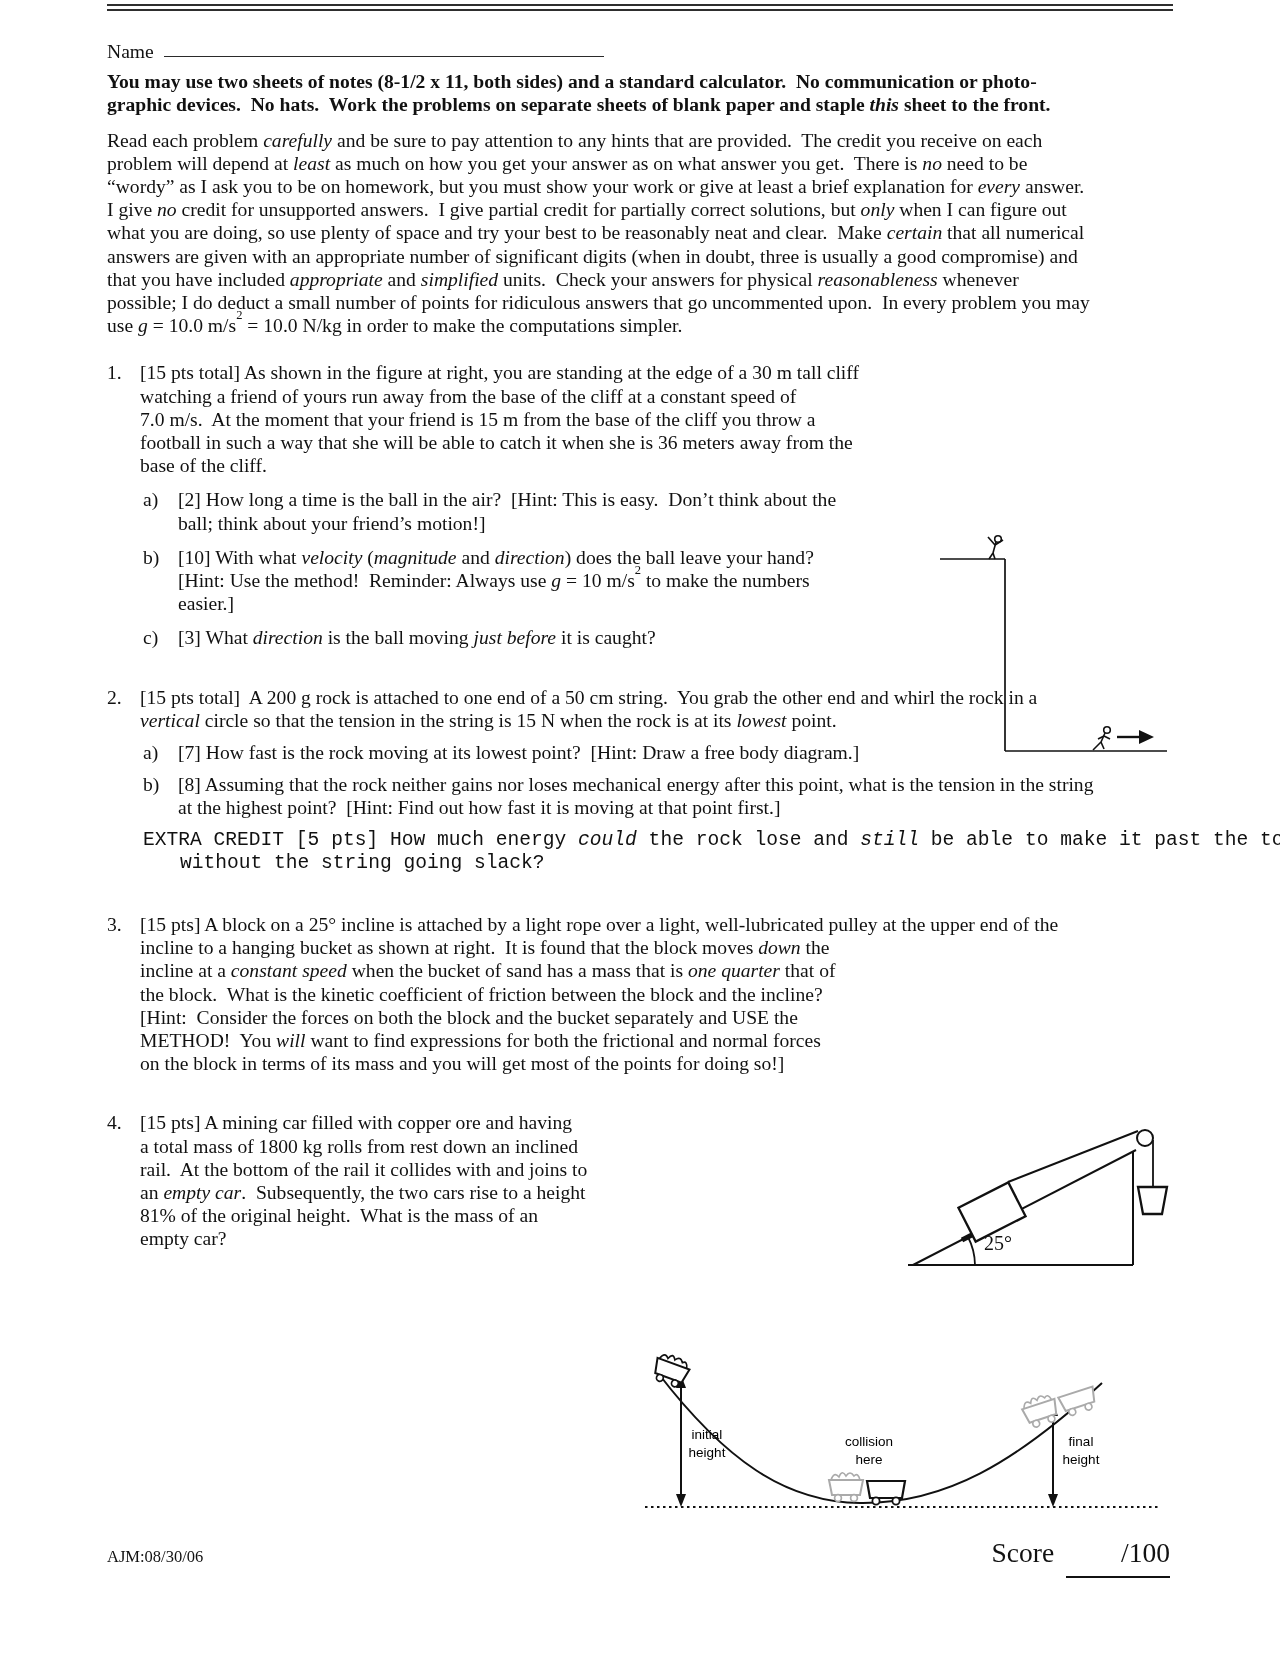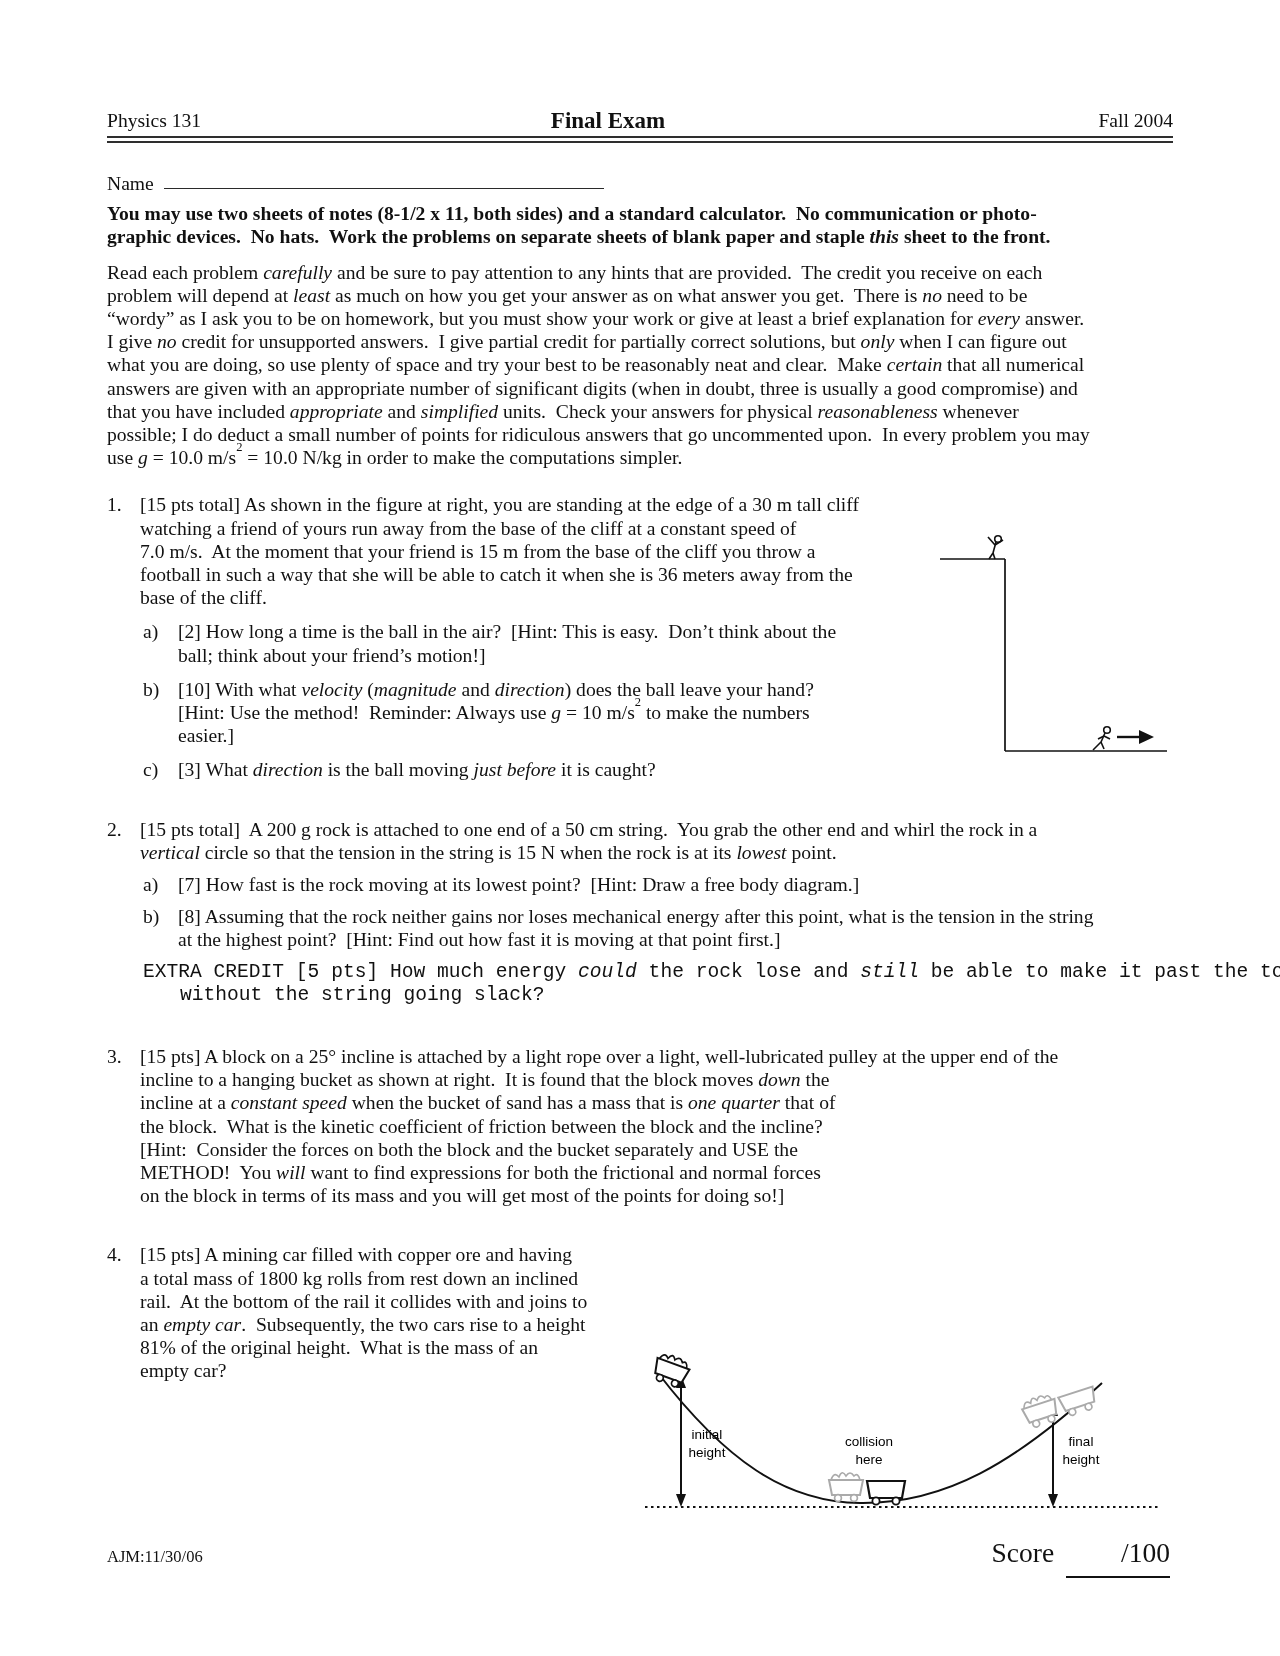--- a/index.html
+++ b/index.html
@@ -47,25 +47,20 @@
   .score-under{display:inline-block;border-bottom:2.3px solid #111;margin-left:12px;padding-bottom:7px;}
   .score-blank{display:inline-block;width:55px;}
 </style>
 </head>
 <body>
 
 <div class="page">
 
   <div class="content">
 
-    <div class="hdr">
-      <span>Physics 131</span>
-      <span class="hdr-title">Final Exam</span>
-      <span>Fall 2004</span>
-    </div>
     <div class="rule"></div>
 
     <div class="name-row">
       <span>Name</span><span class="name-line"></span>
     </div>
 
     <p class="par bold notice"><span>You may use two sheets of notes (8-1/2 x 11, both sides) and a standard calculator.  No communication or photo-
 graphic devices.  No hats.  Work the problems on separate sheets of blank paper and staple </span><span class="seg-i">this</span><span> sheet to the front.</span></p>
 
     <p class="par intro"><span>Read each problem </span><span class="seg-i">carefully</span><span> and be sure to pay attention to any hints that are provided.  The credit you receive on each
@@ -173,20 +168,39 @@
         <path d="M216 214 L208 222"></path>
         <path d="M216 214 L219 221"></path>
       </g>
       <g>
         <path d="M232 209 L254 209" stroke="#111" stroke-width="2.4" fill="none"></path>
         <polygon points="254,202 269,209 254,216" fill="#111"></polygon>
       </g>
     </svg>
   </div>
 
+  <div class="fig" style="left:862px;top:1118px;width:320px;height:165px;">
+    <svg width="320" height="165" viewBox="0 0 320 165">
+      <g fill="none" stroke="#111" stroke-width="2">
+        <path d="M46 147 H271"></path>
+        <path d="M271 147 V34"></path>
+        <path d="M51 147 L274 32"></path>
+        <path d="M146 64 L276 13"></path>
+      </g>
+      <path d="M100 122 L147 98" stroke="#111" stroke-width="5" fill="none"></path>
+      <g transform="translate(130,94) rotate(-27)">
+        <rect x="-28" y="-19" width="56" height="38" fill="#fff" stroke="#111" stroke-width="2.3"></rect>
+      </g>
+      <circle cx="283" cy="20" r="8" fill="#fff" stroke="#111" stroke-width="2"></circle>
+      <path d="M291 22 V69" stroke="#111" stroke-width="1.8" fill="none"></path>
+      <polygon points="276,69 305,69 300,96 281,96" fill="#fff" stroke="#111" stroke-width="2.3"></polygon>
+      <path d="M113 147 A 62 62 0 0 0 106 119" fill="none" stroke="#111" stroke-width="1.8"></path>
+    </svg>
+    <div class="angle-label" style="left:122px;top:114px;">25°</div>
+  </div>
 
   <div class="fig" style="left:615px;top:1295px;width:570px;height:228px;">
     <svg width="570" height="228" viewBox="0 0 570 228">
       <path d="M43 78 C110 165 170 207 245 208 C330 209 400 168 487 88" fill="none" stroke="#111" stroke-width="2"></path>
       <path d="M30 212 H545" fill="none" stroke="#111" stroke-width="2" stroke-dasharray="2.5 3.5"></path>
 
       <g>
         <path d="M66 90 V202" stroke="#111" stroke-width="2" fill="none"></path>
         <polygon points="66,80 61,93 71,93" fill="#111"></polygon>
         <polygon points="66,212 61,199 71,199" fill="#111"></polygon>
@@ -228,19 +242,19 @@
     </svg>
     <div class="fig-label" style="left:52px;top:131px;">initial
 height</div>
     <div class="fig-label" style="left:214px;top:138px;">collision
 here</div>
     <div class="fig-label" style="left:426px;top:138px;">final
 height</div>
   </div>
 
   <div class="footer">
-    <span class="doc-id">AJM:11/30/06</span>
+    <span class="doc-id">AJM:08/30/06</span>
     <span class="score">
       <span>Score</span><span class="score-under"><span class="score-blank"></span><span>/100</span></span>
     </span>
   </div>
 
 </div>
 
 </body></html>

